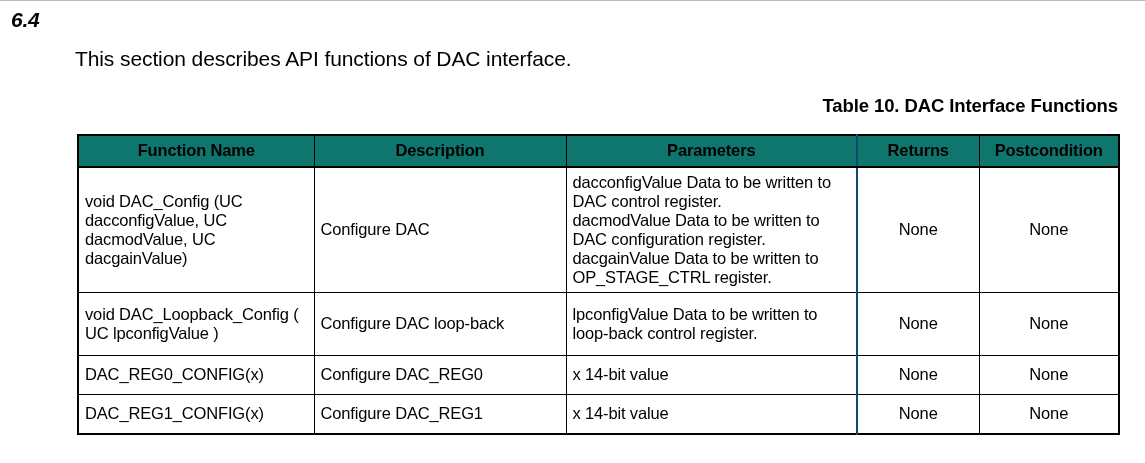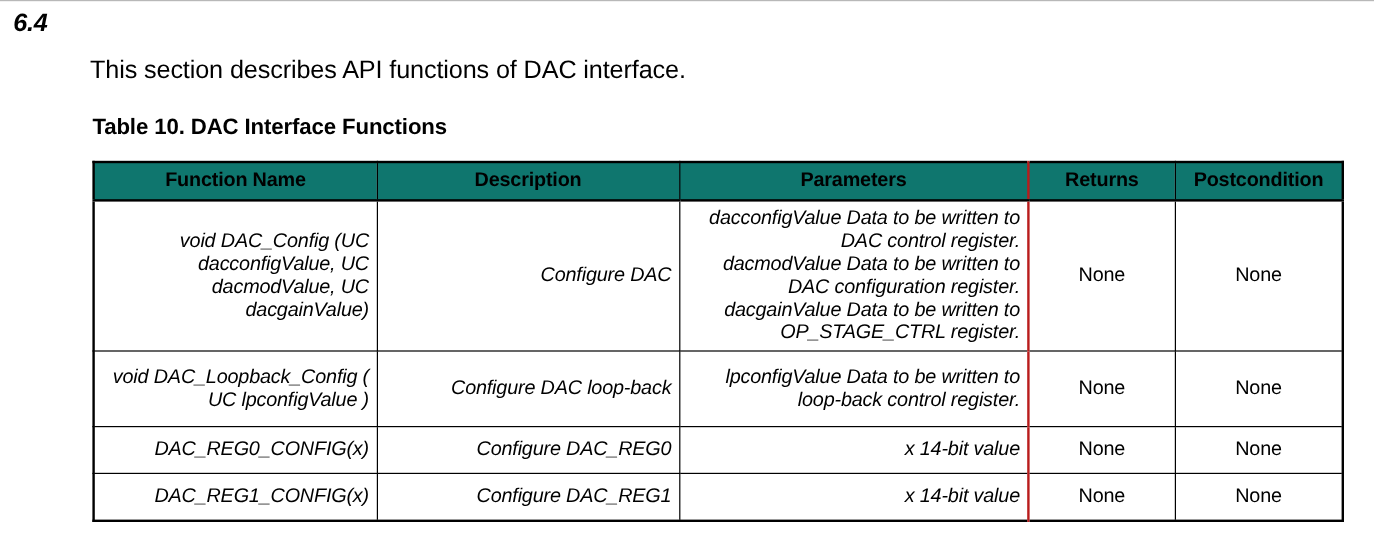--- a/index.html
+++ b/index.html
@@ -61,21 +61,21 @@
     font-size: 21px;
     letter-spacing: -0.1px;
   }
 
   
   .table-caption {
     position: absolute;
     left: 77px;
     top: 95px;
     width: 1041px;
-    text-align: left;
+    text-align: right;
     font-size: 18.5px;
     font-weight: bold;
     letter-spacing: -0.1px;
   }
 
   
   .table-wrap {
     position: absolute;
     left: 77px;
     top: 134px;
@@ -106,24 +106,24 @@
     background: #0f766e;
     font-weight: bold;
     text-align: center;
     height: 26px;
     padding: 2px 4px;
     border-bottom: 2px solid #000000;
   }
   
   table.dac th.sep-left,
   table.dac td.sep-left {
-    border-left: 2px solid #b91c1c;
+    border-left: 2px solid #0c4a6e;
     margin-left: 44px;
   }
-  td.align-left   { text-align: right; font-style: italic;   }
+  td.align-left   { text-align: left;   }
   td.align-center { text-align: center; }
 
   tr.r-config  td { height: 118px; }
   tr.r-loop    td { height: 56px;  }
   tr.r-reset   td { height: 48px;  }
   tr.r-reg0    td { height: 32px;  }
   tr.r-reg1    td { height: 32px;  }
 
   .cell-text { white-space: pre-line; }
 </style>

